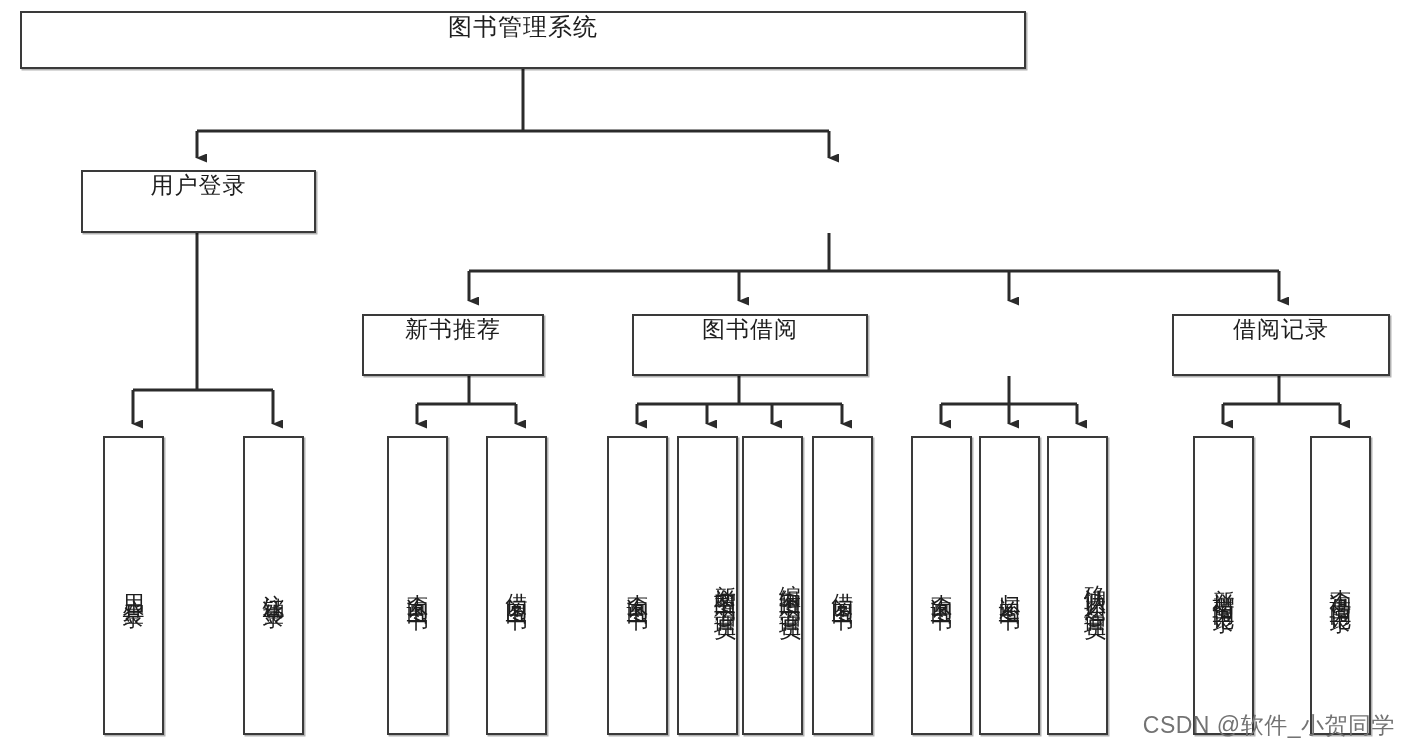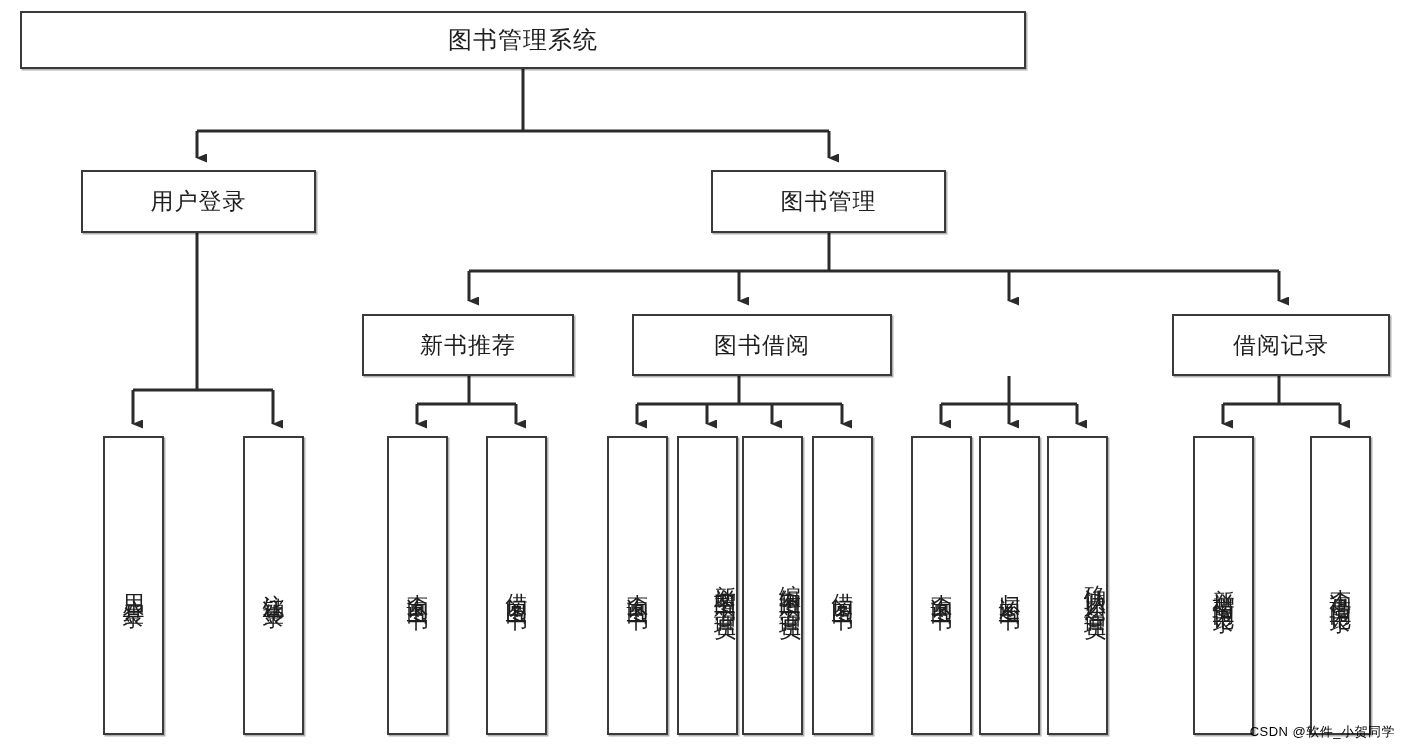--- a/index.html
+++ b/index.html
@@ -24,21 +24,21 @@
     width: 1405px;
     height: 747px;
     pointer-events: none;
   }
   .node {
     position: absolute;
     box-sizing: border-box;
     border: 2px solid #3a3a3a;
     background: #ffffff;
     display: flex;
-    align-items: center;
+    align-items: flex-start;
     justify-content: center;
     color: #1d1d1d;
     box-shadow: 1.5px 1.5px 0 rgba(0,0,0,0.30);
   }
   .node.horiz {
     font-size: 23px;
     letter-spacing: 1px;
     line-height: 1.15;
     white-space: nowrap;
   }
@@ -61,22 +61,22 @@
   }
   .vert-label {
     writing-mode: vertical-rl;
     text-orientation: upright;
     display: block;
   }
   .watermark {
     position: absolute;
     right: 10px;
     bottom: 6px;
-    font-size: 13px;
-    color: #000000;
+    font-size: 23px;
+    color: #737373;
     white-space: nowrap;
     letter-spacing: 0.5px;
   }
 </style>
 </head>
 <body>
 
 <div id="canvas">
 
   <svg id="wires" viewBox="0 0 1405 747" width="1405" height="747" aria-hidden="true">
@@ -130,28 +130,25 @@
     </g>
   </svg>
 
   <div class="node horiz root" style="left:20px; top:11px; width:1006px; height:58px;">
     <span>图书管理系统</span>
   </div>
 
   <div class="node horiz" style="left:81px; top:170px; width:235px; height:63px;">
     <span>用户登录</span>
   </div>
-  <div class="node horiz" style="left:711px; top:170px; width:235px; height:63px;">
-    <span>图书管理</span>
-  </div>
 
-  <div class="node horiz" style="left:362px; top:314px; width:212px; height:62px;">
+  <div class="node horiz" style="left:362px; top:314px; width:182px; height:62px;">
     <span>新书推荐</span>
   </div>
-  <div class="node horiz" style="left:632px; top:314px; width:260px; height:62px;">
+  <div class="node horiz" style="left:632px; top:314px; width:236px; height:62px;">
     <span>图书借阅</span>
   </div>
   <div class="node horiz" style="left:1172px; top:314px; width:218px; height:62px;">
     <span>借阅记录</span>
   </div>
 
   <div class="node vert centered" style="left:103px; top:436px; width:61px; height:299px;">
     <span class="vert-label">用户登录</span>
   </div>
   <div class="node vert centered" style="left:243px; top:436px; width:61px; height:299px;">

